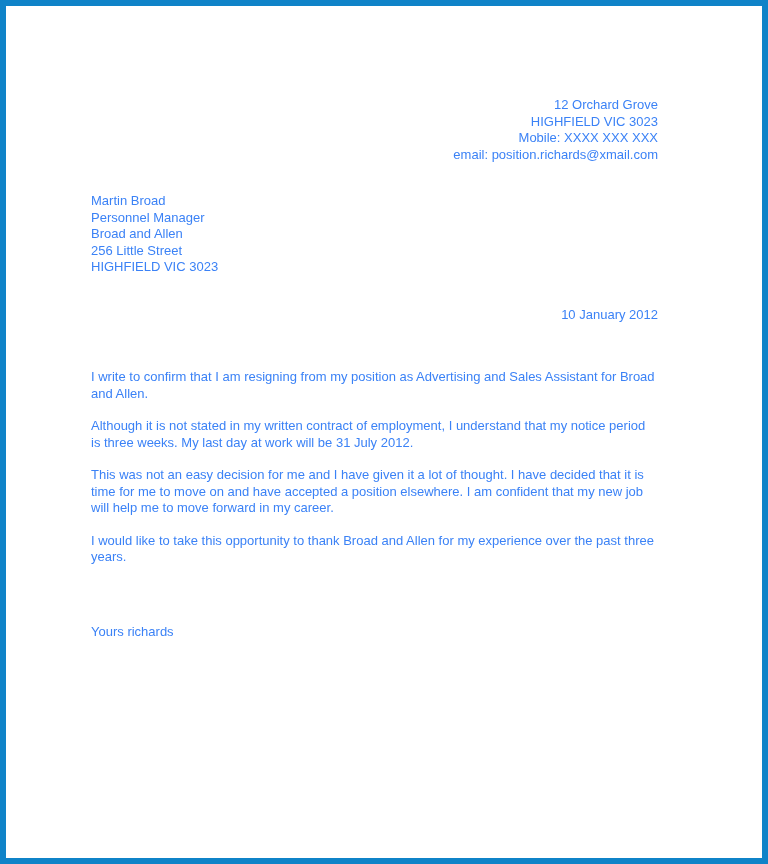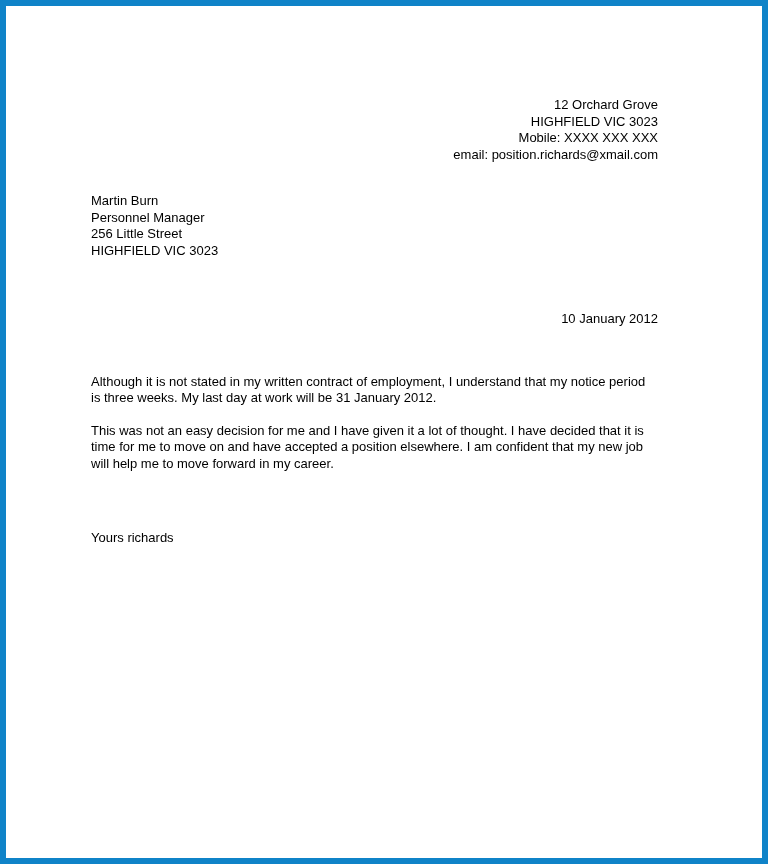--- a/index.html
+++ b/index.html
@@ -35,21 +35,21 @@
     bottom: 0;
     background: #ffffff;
     padding: 0;
   }
 
   .letter-body {
     position: absolute;
     left: 85px;   
     top: 0;
     width: 567px; 
-    color: #000000;
+    color: #3b82f6;
     font-size: 13px;
     line-height: 16.5px;
   }
 
   .sender-block {
     margin-top: 91px;
     text-align: right;
   }
   .sender-block .line {
     display: block;
@@ -59,21 +59,21 @@
   .recipient-block {
     margin-top: 30px;
     text-align: left;
   }
   .recipient-block .line {
     display: block;
     white-space: nowrap;
   }
 
   .date-line {
-    margin-top: 52px;
+    margin-top: 31px;
     text-align: right;
     white-space: nowrap;
   }
 
   .salutation {
     margin-top: 46px;
   }
 
   .paragraphs {
     margin-top: 46px;
@@ -102,32 +102,35 @@
     <div class="letter-body">
 
       <div class="sender-block">
         <span class="line">12 Orchard Grove</span>
         <span class="line">HIGHFIELD VIC 3023</span>
         <span class="line">Mobile: XXXX XXX XXX</span>
         <span class="line">email: position.richards@xmail.com</span>
       </div>
 
       <div class="recipient-block">
-        <span class="line">Martin Burn</span>
+        <span class="line">Martin Broad</span>
         <span class="line">Personnel Manager</span>
+        <span class="line">Broad and Allen</span>
         <span class="line">256 Little Street</span>
         <span class="line">HIGHFIELD VIC 3023</span>
       </div>
 
       <div class="date-line">10 January 2012</div>
 
 
       <div class="paragraphs">
-        <p>Although it is not stated in my written contract of employment, I understand that my notice period is three weeks. My last day at work will be 31 January 2012.</p>
+        <p>I write to confirm that I am resigning from my position as Advertising and Sales Assistant for Broad and Allen.</p>
+        <p>Although it is not stated in my written contract of employment, I understand that my notice period is three weeks. My last day at work will be 31 July 2012.</p>
         <p>This was not an easy decision for me and I have given it a lot of thought. I have decided that it is time for me to move on and have accepted a position elsewhere. I am confident that my new job will help me to move forward in my career.</p>
+        <p>I would like to take this opportunity to thank Broad and Allen for my experience over the past three years.</p>
       </div>
 
       <div class="closing">Yours richards</div>
 
 
     </div>
   </div>
 </div>
 
 </body></html>

